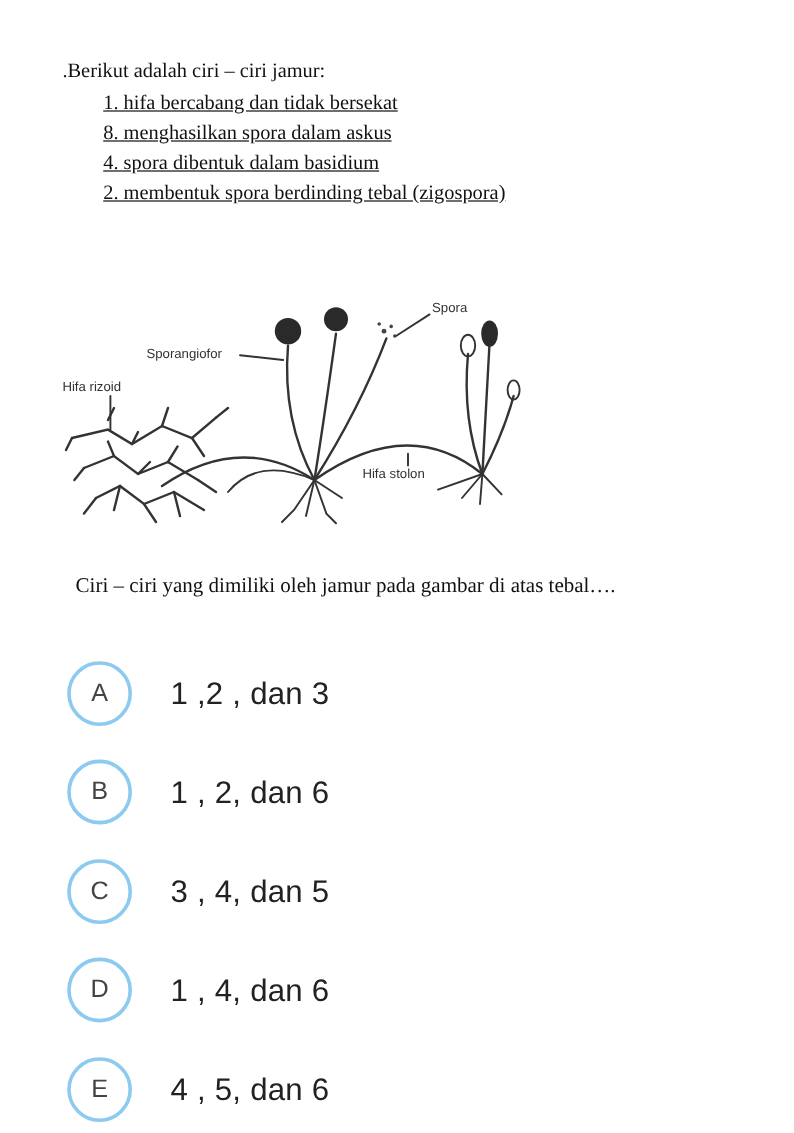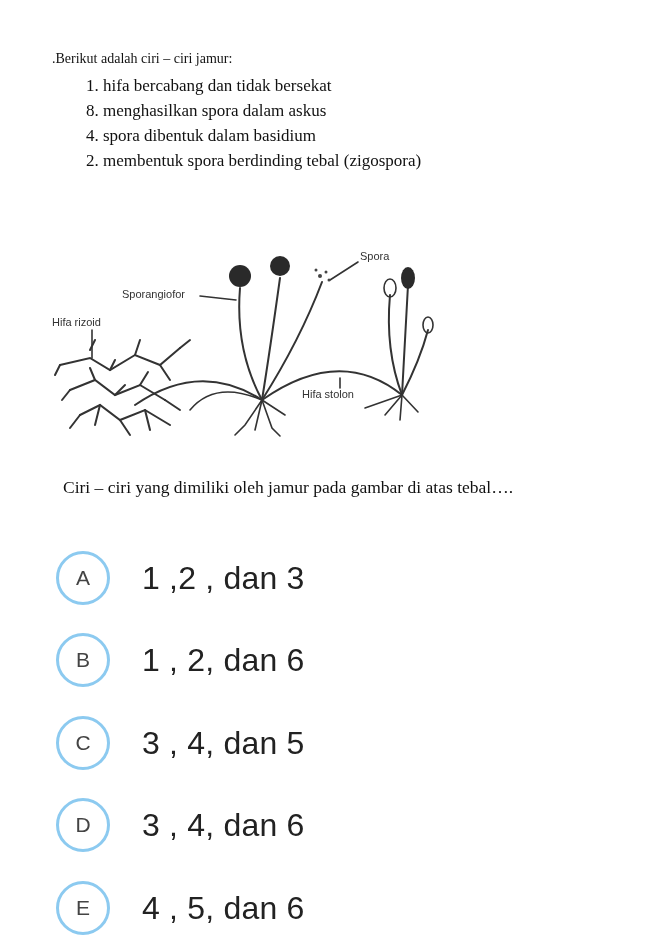--- a/index.html
+++ b/index.html
@@ -1,25 +1,25 @@
 <!DOCTYPE html>
 <html><head>
   <meta charset="utf-8">
   <style>
     html, body { margin: 0; padding: 0; background: #ffffff; }
     body { width: 662px; height: 944px; position: relative; overflow: hidden; }
     .serif { font-family: "Liberation Serif", "DejaVu Serif", serif; color: #111; }
-    .intro { position: absolute; left: 52px; top: 47px; font-size: 14px; line-height: 24px; }
-    .criteria { position: absolute; left: 86px; top: 73px; margin: 0; padding: 0; list-style: none; }
+    .intro { position: absolute; left: 52px; top: 47px; font-size: 17px; line-height: 24px; }
+    .criteria { position: absolute; left: 86px; top: 73px; margin: 0; padding: 0; list-style: none; text-decoration: underline; }
     .criteria li { font-size: 17px; line-height: 25px; height: 25px; white-space: nowrap; }
     .figure { position: absolute; left: 40px; top: 240px; width: 410px; height: 210px; }
     .question { position: absolute; left: 63px; top: 475px; font-size: 17.5px; line-height: 24px; white-space: nowrap; }
     .option { position: absolute; left: 54px; width: 400px; height: 58px; display: flex; align-items: center; cursor: pointer; }
     .option .circle { width: 54px; height: 54px; border: 3px solid #8ccaf0; border-radius: 50%; box-sizing: border-box; display: flex; align-items: center; justify-content: center; font-family: "Liberation Sans", "DejaVu Sans", sans-serif; font-size: 21px; color: #444; margin-left: 2px; }
-    .option .opt-text { font-family: "Liberation Sans", "DejaVu Sans", sans-serif; font-size: 32px; color: #222; margin-left: 32px; letter-spacing: 0.2px; }
+    .option .opt-text { font-family: "Liberation Sans", "DejaVu Sans", sans-serif; font-size: 26px; color: #222; margin-left: 32px; letter-spacing: 0.2px; }
     .fig-label { font-family: "Liberation Sans", "DejaVu Sans", sans-serif; font-size: 11px; fill: #333; }
   </style>
 </head>
 <body>
 
 <div class="serif intro">.Berikut adalah ciri – ciri jamur:</div>
 
 <ol class="serif criteria">
   <li>1. hifa bercabang dan tidak bersekat</li>
   <li>8. menghasilkan spora dalam askus</li>
@@ -107,18 +107,18 @@
 <div class="option" style="top:631px">
   <div class="circle">B</div>
   <div class="opt-text">1 , 2, dan 6</div>
 </div>
 <div class="option" style="top:714px">
   <div class="circle">C</div>
   <div class="opt-text">3 , 4, dan 5</div>
 </div>
 <div class="option" style="top:796px">
   <div class="circle">D</div>
-  <div class="opt-text">3 , 4, dan 6</div>
+  <div class="opt-text">1 , 4, dan 6</div>
 </div>
 <div class="option" style="top:879px">
   <div class="circle">E</div>
   <div class="opt-text">4 , 5, dan 6</div>
 </div>
 
 </body></html>

